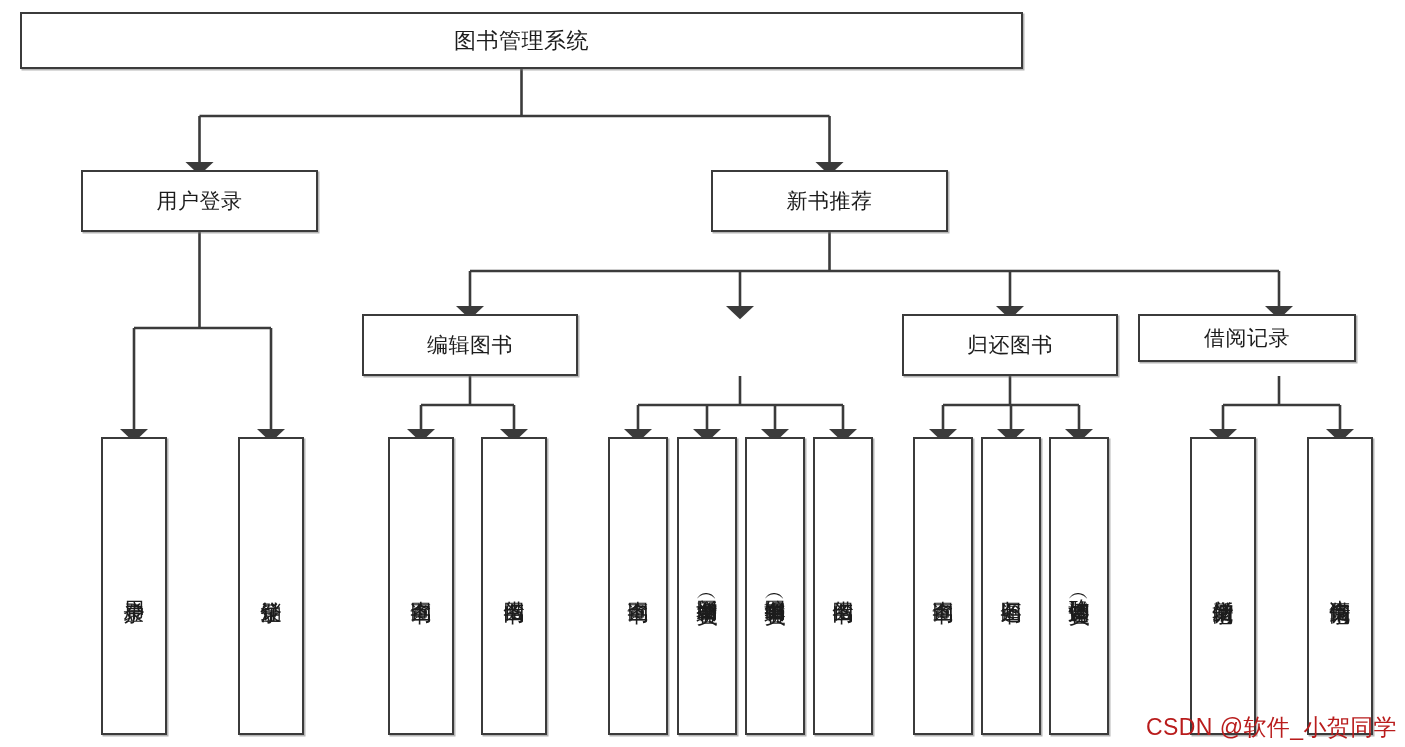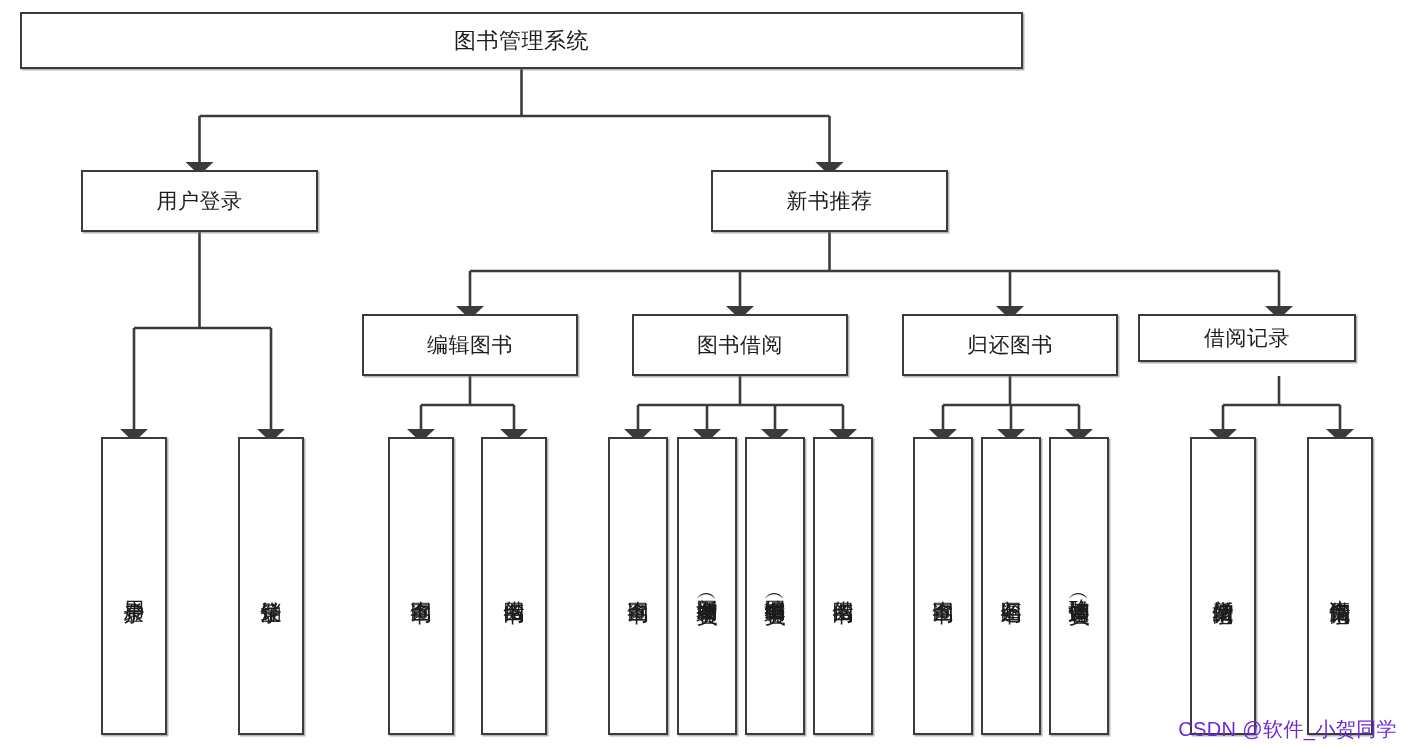--- a/index.html
+++ b/index.html
@@ -63,22 +63,22 @@
     line-height: 1.24;
     letter-spacing: 1px;
     max-height: 100%;
   }
   #root-node .label { font-size: 22px; }
 
   #watermark {
     position: absolute;
     right: 8px;
     bottom: 4px;
-    font-size: 20px;
-    color: #6d28d9;
+    font-size: 23px;
+    color: #b91c1c;
     letter-spacing: 0.4px;
     z-index: 5;
     white-space: nowrap;
     user-select: none;
   }
 </style>
 </head>
 <body>
 
 <div id="canvas">
@@ -133,23 +133,20 @@
   <div class="node h" id="node-user_login" style="left: 81px; top: 170px; width: 237px; height: 62px;">
     <span class="label">用户登录</span>
   </div>
   <div class="node h" id="node-book_manage" style="left: 711px; top: 170px; width: 237px; height: 62px;">
     <span class="label">新书推荐</span>
   </div>
 
   <div class="node h" id="node-new_book_rec" style="left: 362px; top: 314px; width: 216px; height: 62px;">
     <span class="label">编辑图书</span>
   </div>
-  <div class="node h" id="node-book_borrow" style="left: 632px; top: 314px; width: 216px; height: 62px;">
-    <span class="label">图书借阅</span>
-  </div>
   <div class="node h" id="node-current_borrow" style="left: 902px; top: 314px; width: 216px; height: 62px;">
     <span class="label">归还图书</span>
   </div>
   <div class="node h" id="node-borrow_record" style="left: 1138px; top: 314px; width: 218px; height: 48px;">
     <span class="label">借阅记录</span>
   </div>
 
   <div class="node v" id="node-leaf_user_login" style="left: 101px; top: 437px; width: 66px; height: 298px;">
     <span class="label">用户登录</span>
   </div>

